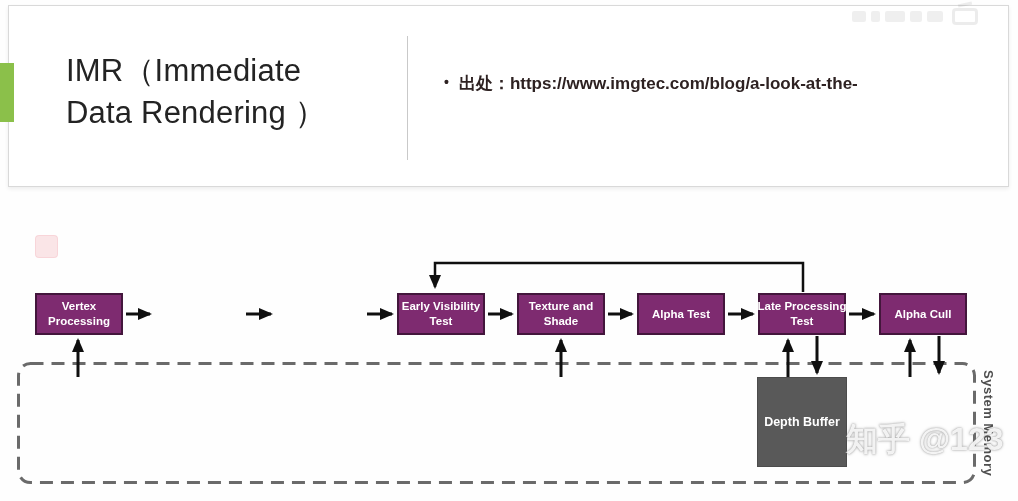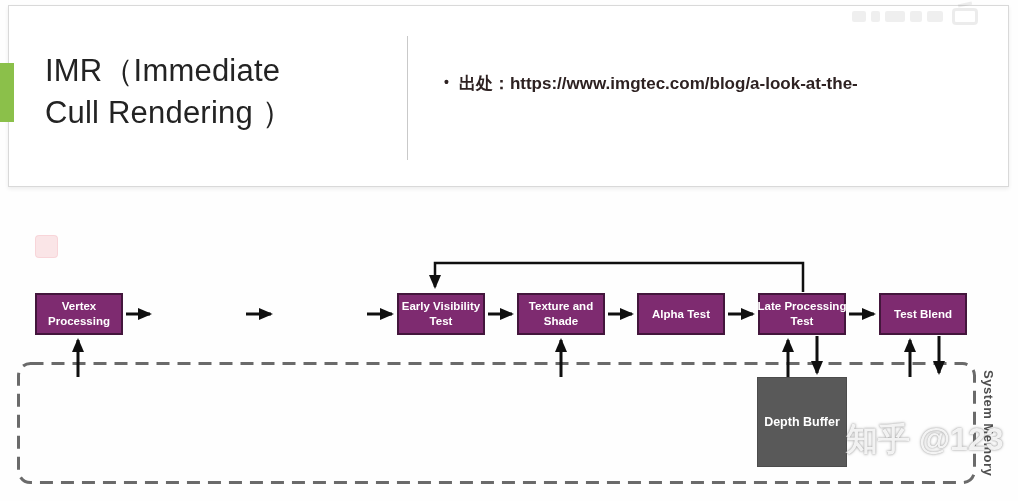--- a/index.html
+++ b/index.html
@@ -13,21 +13,21 @@
   .header-card {
     position:absolute; left:8px; top:5px; width:1001px; height:182px;
     background:#ffffff; border:1px solid #d9d9d9;
     box-shadow:0 2px 4px rgba(0,0,0,0.07);
   }
   .green-bar {
     position:absolute; left:0; top:63px; width:14px; height:59px;
     background:var(--accent-green,#8BC04A); z-index:3;
   }
   .slide-title {
-    position:absolute; left:45px; top:50px; width:340px;
+    position:absolute; left:66px; top:50px; width:340px;
     font-size:31px; line-height:42px; color:#232323; font-weight:400;
     letter-spacing:0.2px;
   }
   .header-divider {
     position:absolute; left:407px; top:36px; width:1px; height:124px;
     background:#c9c9c9;
   }
   .source-block {
     position:absolute; left:444px; top:70px; width:486px;
     font-size:17px; line-height:27px; font-weight:600; color:#2e2222;
@@ -85,21 +85,21 @@
 </style>
 </head>
 <body>
 
 <div class="slide">
 
   <div class="header-card"></div>
   <div class="green-bar"></div>
   <div class="slide-title">
     <div>IMR（Immediate</div>
-    <div>Cull Rendering ）</div>
+    <div>Data Rendering ）</div>
   </div>
   <div class="header-divider"></div>
   <div class="source-block">
     <div class="source-line1"><span class="marker">•</span><span>出处：https://www.imgtec.com/blog/a-look-at-the-</span></div>
   </div>
 
   <div class="faint-watermark">
     <span class="g" style="width:14px"></span>
     <span class="g" style="width:9px"></span>
     <span class="g" style="width:20px"></span>
@@ -141,21 +141,21 @@
 
   <div class="stage-box" style="left:35px">Vertex
 Processing</div>
   <div class="stage-box" style="left:397px">Early Visibility
 Test</div>
   <div class="stage-box" style="left:517px">Texture and
 Shade</div>
   <div class="stage-box" style="left:637px">Alpha Test</div>
   <div class="stage-box" style="left:758px">Late Processing
 Test</div>
-  <div class="stage-box" style="left:879px">Test Blend</div>
+  <div class="stage-box" style="left:879px">Alpha Cull</div>
 
   <div class="memory-box" style="left:757px">Depth Buffer</div>
 
   <div class="memory-region-label">System Memory</div>
 
   <div class="zhihu-watermark">知乎 @123</div>
 
 </div>
 
 </body></html>

